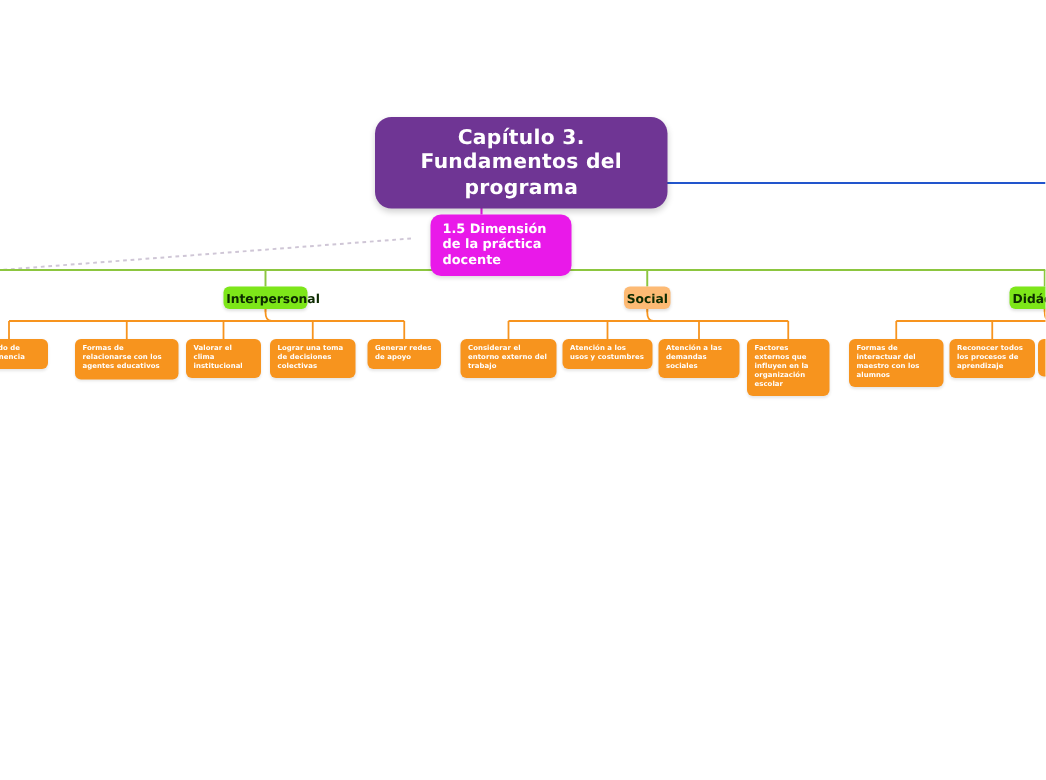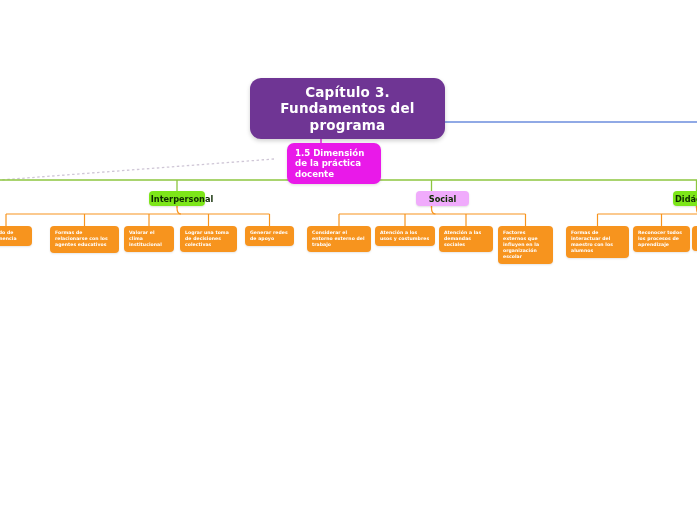--- a/index.html
+++ b/index.html
@@ -125,21 +125,21 @@
   <div id="nodes-layer">
       <div class="node node-root" style="left: 250px; top: 78px; width: 195px; min-height: 41px; background: rgb(111, 53, 148);">
         <span>Capítulo 3. Fundamentos del programa</span>
       </div>
       <div class="node node-l1" style="left: 274px; top: 143px; width: 94px; min-height: 28px; background: rgb(233, 25, 233); margin-left: 13px;">
         <span>1.5 Dimensión de la práctica docente</span>
       </div>
       <div class="node node-l2" style="left: 149px; top: 191px; width: 56px; min-height: 15px; background: rgb(125, 230, 25); color: rgb(13, 43, 0); padding-left: 16px;">
         <span>Interpersonal</span>
       </div>
-      <div class="node node-l2" style="left: 416px; top: 191px; width: 53px; min-height: 15px; background: #f0abfc; color: rgb(13, 43, 0);">
+      <div class="node node-l2" style="left: 416px; top: 191px; width: 31px; min-height: 15px; background: #fdba74; color: rgb(13, 43, 0);">
         <span>Social</span>
       </div>
       <div class="node node-l2" style="left: 673px; top: 191px; width: 47px; min-height: 15px; background: rgb(125, 230, 25); color: rgb(13, 43, 0);">
         <span>Didáctica</span>
       </div>
       <div class="node node-l3" style="left: -20px; top: 226px; width: 52px; min-height: 14px; background: rgb(247, 148, 30);">
         <span class="txt">Sentido de pertenencia</span>
       </div>
       <div class="node node-l3" style="left: 50px; top: 226px; width: 69px; min-height: 27px; background: rgb(247, 148, 30);">
         <span class="txt">Formas de relacionarse con los agentes educativos</span>

